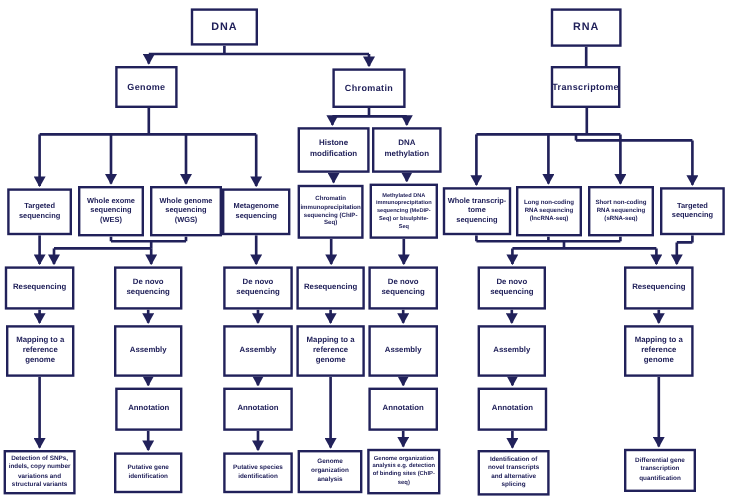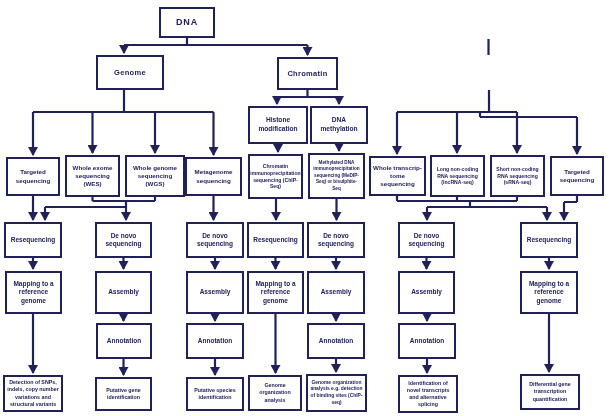--- a/index.html
+++ b/index.html
@@ -85,23 +85,25 @@
       <path d="M275.5,314 V373" marker-end="url(#ah)"></path>
       <path d="M549,314 V372" marker-end="url(#ah)"></path>
       <path d="M123.5,359 V375" marker-end="url(#ah)"></path>
       <path d="M215,359 V375" marker-end="url(#ah)"></path>
       <path d="M336,359 V372" marker-end="url(#ah)"></path>
       <path d="M427,359 V373" marker-end="url(#ah)"></path>
     </g>
   </svg>
 
   <div class="node t1" style="left:159px;top:7px;width:56px;height:31px">DNA</div>
+  <div class="node t1" style="left:459px;top:7px;width:59px;height:32px">RNA</div>
 
-  <div class="node t2" style="left:96px;top:55px;width:68px;height:35px">Genome</div>
+  <div class="node t2" style="left:96px;top:55px;width:52px;height:35px">Genome</div>
   <div class="node t2" style="left:277px;top:57px;width:61px;height:33px">Chromatin</div>
+  <div class="node t2" style="left:459px;top:55px;width:58px;height:35px">Transcriptome</div>
 
   <div class="node t3" style="left:248px;top:106px;width:60px;height:38px">Histone modification</div>
   <div class="node t3" style="left:310px;top:106px;width:58px;height:38px">DNA methylation</div>
 
   <div class="node s1" style="left:6px;top:157px;width:54px;height:39px">Targeted sequencing</div>
   <div class="node s1" style="left:65px;top:155px;width:55px;height:42px">Whole exome sequencing (WES)</div>
   <div class="node s1" style="left:125px;top:155px;width:60px;height:42px">Whole genome sequencing (WGS)</div>
   <div class="node s1" style="left:185px;top:157px;width:57px;height:39px">Metagenome sequencing</div>
   <div class="node s2" style="left:248px;top:154px;width:55px;height:45px">Chromatin immunoprecipitation sequencing (ChIP-Seq)</div>
   <div class="node s3" style="left:308px;top:153px;width:57px;height:46px">Methylated DNA immunoprecipitation sequencing (MeDIP-Seq) or bisulphite-Seq</div>

